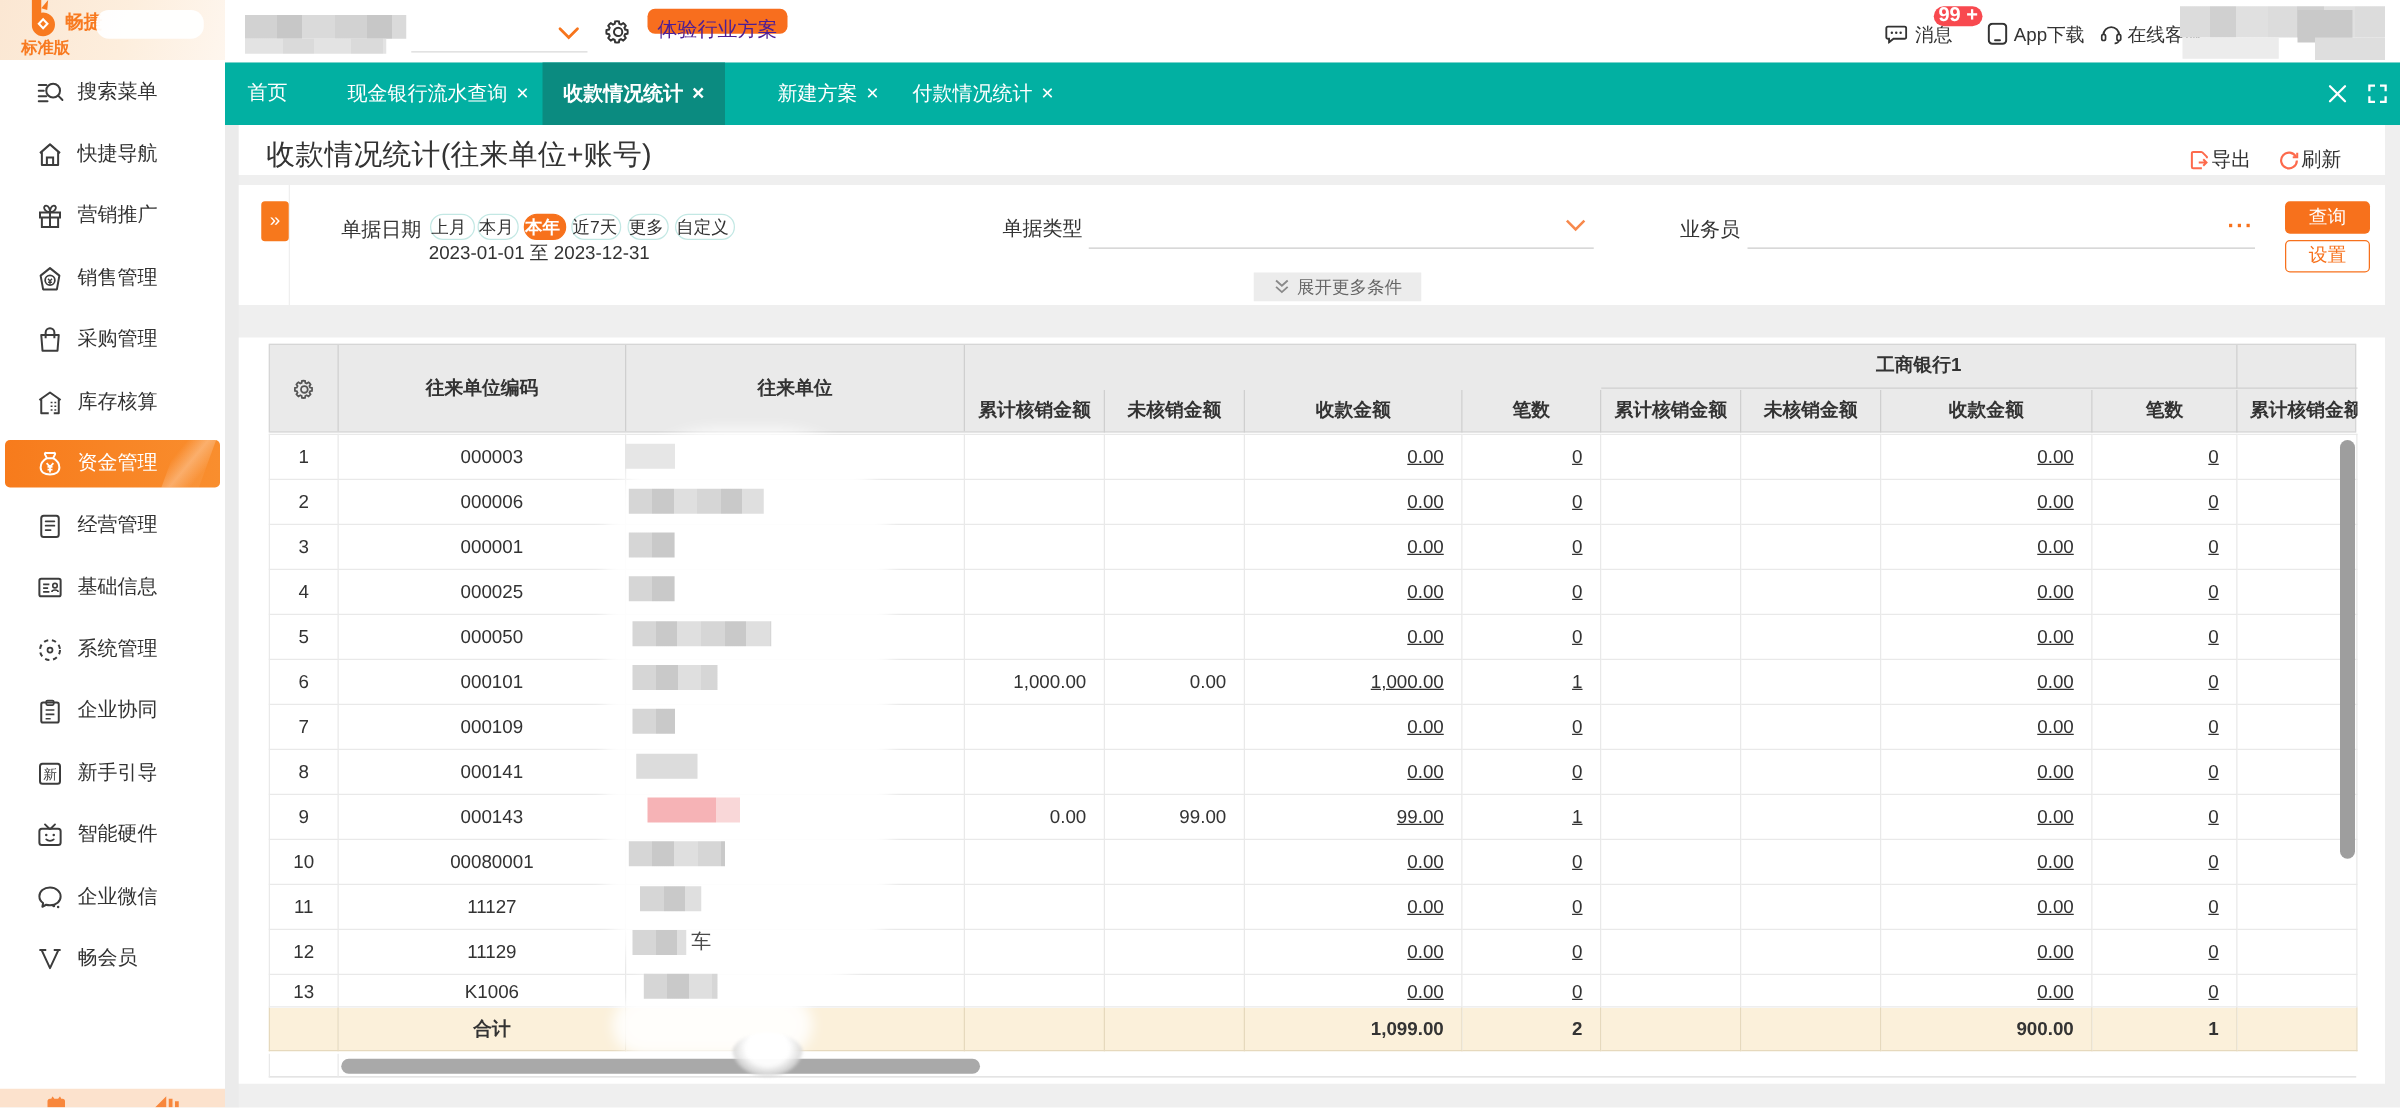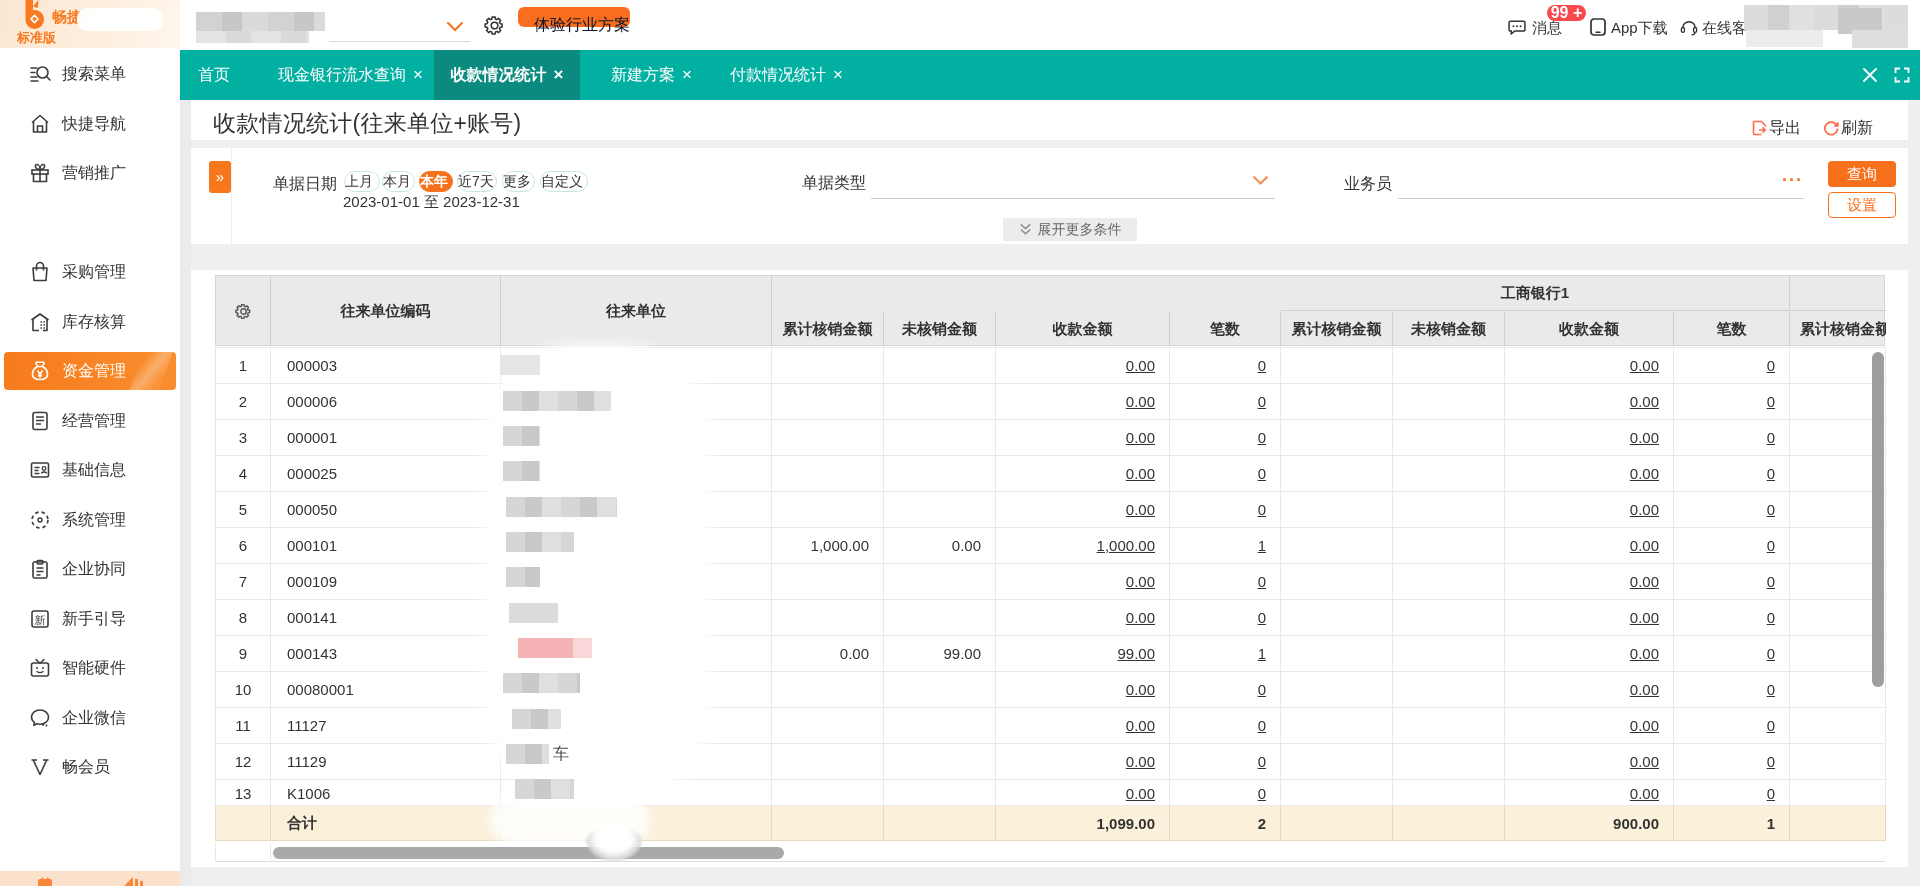--- a/index.html
+++ b/index.html
@@ -42,21 +42,21 @@
 #expander { position:absolute; left:18px; top:13px; width:22px; height:32px; background:#f7781c; border-radius:3px; color:#fff; font-size:15px; text-align:center; line-height:31px; }
 #morebar { position:absolute; left:812px; top:70px; width:134px; height:23px; background:#ececec; color:#666; font-size:14px; text-align:center; line-height:23px; }
 
 
 #tablewrap { left:191px; top:270px; width:1717px; height:597px; background:#fff; }
 table { border-collapse:collapse; table-layout:fixed; position:absolute; left:24px; top:77px; width:1670px; }
 td,th { border:1px solid #dcdcdc; font-size:15px; color:#333; overflow:hidden; white-space:nowrap; padding:0; }
 tbody td { border-color:#e9e9e9; height:36px; }
 tr.clip td { height:26px; vertical-align:bottom; padding-bottom:3px; }
 tbody td.num { text-align:center; }
-tbody td.code { padding-left:16px; }
+tbody td.code { padding-left:16px;text-align:center; }
 td.r { text-align:right; padding-right:14px; }
 td.r u, td.r span { text-decoration:underline; }
 tr.total td { background:#fbf0da; font-weight:bold; border-color:#e6d9bd; height:35px; }
 tr.total td.code { font-weight:bold; }
 
 
 #vthumb { left:1872px; top:352px; width:12px; height:335px; background:#9e9e9e; border-radius:6px; z-index:3; }
 #hthumb { left:273px; top:847px; width:511px; height:12px; background:#a9a9a9; border-radius:6px; z-index:3; }
 
 
@@ -71,21 +71,21 @@
   <div style="position:absolute;left:149px;top:41px;width:141px;height:1px;background:#d9d9d9"></div>
 
   <svg style="position:absolute;left:266px;top:21px" width="18" height="12" viewBox="0 0 18 12">
       <path d="M2 2 L9 9 L16 2" fill="none" stroke="#f7751d" stroke-width="2.2" stroke-linecap="round"></path>
     </svg>
 
   <svg style="position:absolute;left:304px;top:15px" width="21" height="21" viewBox="0 0 24 24">
       <path fill="none" stroke="#333" stroke-width="1.8" d="M12 8.2a3.8 3.8 0 1 0 0 7.6 3.8 3.8 0 0 0 0-7.6Zm8.6 5.5c.1-.6.1-2.8 0-3.4l-2.2-.4a6.7 6.7 0 0 0-.7-1.6l1.3-1.9a9 9 0 0 0-2.4-2.4l-1.9 1.3c-.5-.3-1-.5-1.6-.7L12.7 2.4c-.6-.1-2.8-.1-3.4 0l-.4 2.2c-.6.2-1.1.4-1.6.7L5.4 4a9 9 0 0 0-2.4 2.4l1.3 1.9c-.3.5-.5 1-.7 1.6l-2.2.4c-.1.6-.1 2.8 0 3.4l2.2.4c.2.6.4 1.1.7 1.6L3 17.6A9 9 0 0 0 5.4 20l1.9-1.3c.5.3 1 .5 1.6.7l.4 2.2c.6.1 2.8.1 3.4 0l.4-2.2c.6-.2 1.1-.4 1.6-.7l1.9 1.3a9 9 0 0 0 2.4-2.4l-1.3-1.9c.3-.5.5-1 .7-1.6Z"></path>
     </svg>
 
-  <div style="position:absolute;left:338px;top:7px;width:112px;height:20px;background:#f86e1e;border-radius:6px;color:#0f172a;font-size:16px;text-align:right;line-height:36px">体验行业方案</div>
+  <div style="position:absolute;left:338px;top:7px;width:112px;height:20px;background:#f86e1e;border-radius:6px;color:#4c1d95;font-size:16px;text-align:center;line-height:36px">体验行业方案</div>
 
   <svg style="position:absolute;left:1328px;top:20px" width="18" height="15" viewBox="0 0 20 17">
       <path d="M2.5 1.5 h15 a1.5 1.5 0 0 1 1.5 1.5 v8 a1.5 1.5 0 0 1 -1.5 1.5 h-10 l-4 3.2 v-3.2 h-1 a1.5 1.5 0 0 1 -1.5 -1.5 v-8 a1.5 1.5 0 0 1 1.5 -1.5 Z" fill="none" stroke="#333" stroke-width="1.7"></path>
       <circle cx="6" cy="7" r="1.1" fill="#333"></circle>
       <circle cx="10" cy="7" r="1.1" fill="#333"></circle>
       <circle cx="14" cy="7" r="1.1" fill="#333"></circle>
     </svg>
   <div style="position:absolute;left:1352px;top:19px;font-size:15px">消息</div>
   <div style="position:absolute;left:1367px;top:5px;width:39px;height:16px;background:#f8494f;border-radius:9px;color:#fff;font-size:16px;font-weight:bold;text-align:center;line-height:16px">99 +</div>
   <svg style="position:absolute;left:1410px;top:18px" width="16" height="18" viewBox="0 0 16 18">
@@ -103,21 +103,21 @@
 
   <div style="position:absolute;left:1564px;top:5px;width:164px;height:25px;background:repeating-linear-gradient(90deg,#dcdcdc 0 24px,#d0d0d0 24px 45px,#e0e0e0 45px 70px);z-index:2"></div>
   <div style="position:absolute;left:1658px;top:8px;width:44px;height:26px;background:#c9c9c9;z-index:2"></div>
   <div style="position:absolute;left:1566px;top:30px;width:77px;height:17px;background:#ececec;z-index:2"></div>
   <div style="position:absolute;left:1672px;top:30px;width:56px;height:18px;background:#dedede;z-index:2"></div>
 </div>
 <div class="abs" id="tabbar">
   <div class="tab" style="left:18px">首页</div>
   <div class="tab" style="left:98px">现金银行流水查询<span class="x">×</span></div>
   <div class="tab" id="tab-active">收款情况统计<span class="x">×</span></div>
-  <div class="tab" style="left:431px">新建方案<span class="x">×</span></div>
+  <div class="tab" style="left:442px">新建方案<span class="x">×</span></div>
   <div class="tab" style="left:550px">付款情况统计<span class="x">×</span></div>
   <svg style="position:absolute;left:1682px;top:17px" width="16" height="16" viewBox="0 0 16 16">
       <path d="M2 2 L14 14 M14 2 L2 14" stroke="#fff" stroke-width="1.8" stroke-linecap="round"></path>
     </svg>
   <svg style="position:absolute;left:1714px;top:17px" width="16" height="16" viewBox="0 0 16 16">
       <path d="M6 1.5 H1.5 V6 M10 1.5 H14.5 V6 M6 14.5 H1.5 V10 M10 14.5 H14.5 V10" fill="none" stroke="#fff" stroke-width="1.8"></path>
     </svg>
 </div>
 <div class="abs" id="gutter"></div>
 <div class="abs" id="titlebar">
@@ -442,20 +442,28 @@
       <div class="lbl">快捷导航</div>
     </div>
   <div class="mi" style="top:154px">
       <svg width="22" height="22" viewBox="0 0 22 22">
         <rect x="3" y="8" width="16" height="4" fill="none" stroke="#3c3c3c" stroke-width="1.6"></rect>
         <path d="M4.5 12 V19.5 h13 V12 M11 8 v11.5" fill="none" stroke="#3c3c3c" stroke-width="1.6"></path>
         <path d="M11 7.5 c-5 0 -6 -5 -3 -5 2 0 3 3 3 5 0 -2 1 -5 3 -5 3 0 2 5 -3 5 Z" fill="none" stroke="#3c3c3c" stroke-width="1.5"></path>
       </svg>
       <div class="lbl">营销推广</div>
     </div>
+  <div class="mi" style="top:204px">
+      <svg width="22" height="22" viewBox="0 0 22 22">
+        <path d="M3.5 8.5 L11 2.5 L18.5 8.5 L16.5 19.5 h-11 Z" fill="none" stroke="#3c3c3c" stroke-width="1.6" stroke-linejoin="round"></path>
+        <circle cx="11" cy="12.2" r="3.9" fill="none" stroke="#3c3c3c" stroke-width="1.4"></circle>
+        <path d="M9.4 11 l1.6 1.8 1.6 -1.8 M11 12.8 v2.6 M9.5 13.8 h3" stroke="#3c3c3c" stroke-width="1.1" fill="none"></path>
+      </svg>
+      <div class="lbl">销售管理</div>
+    </div>
   <div class="mi" style="top:253px">
       <svg width="22" height="22" viewBox="0 0 22 22">
         <path d="M4 7 h14 l-1 12.5 h-12 Z" fill="none" stroke="#3c3c3c" stroke-width="1.6" stroke-linejoin="round"></path>
         <path d="M7.5 9.5 V5 a3.5 3.5 0 0 1 7 0 V9.5" fill="none" stroke="#3c3c3c" stroke-width="1.6"></path>
       </svg>
       <div class="lbl">采购管理</div>
     </div>
   <div class="mi" style="top:303px">
       <svg width="22" height="22" viewBox="0 0 22 22">
         <path d="M2.5 9 L11 3 L19.5 9 M4 8 V19.5 h6 M18 8 v11.5 h-4" fill="none" stroke="#3c3c3c" stroke-width="1.6" stroke-linejoin="round"></path>

